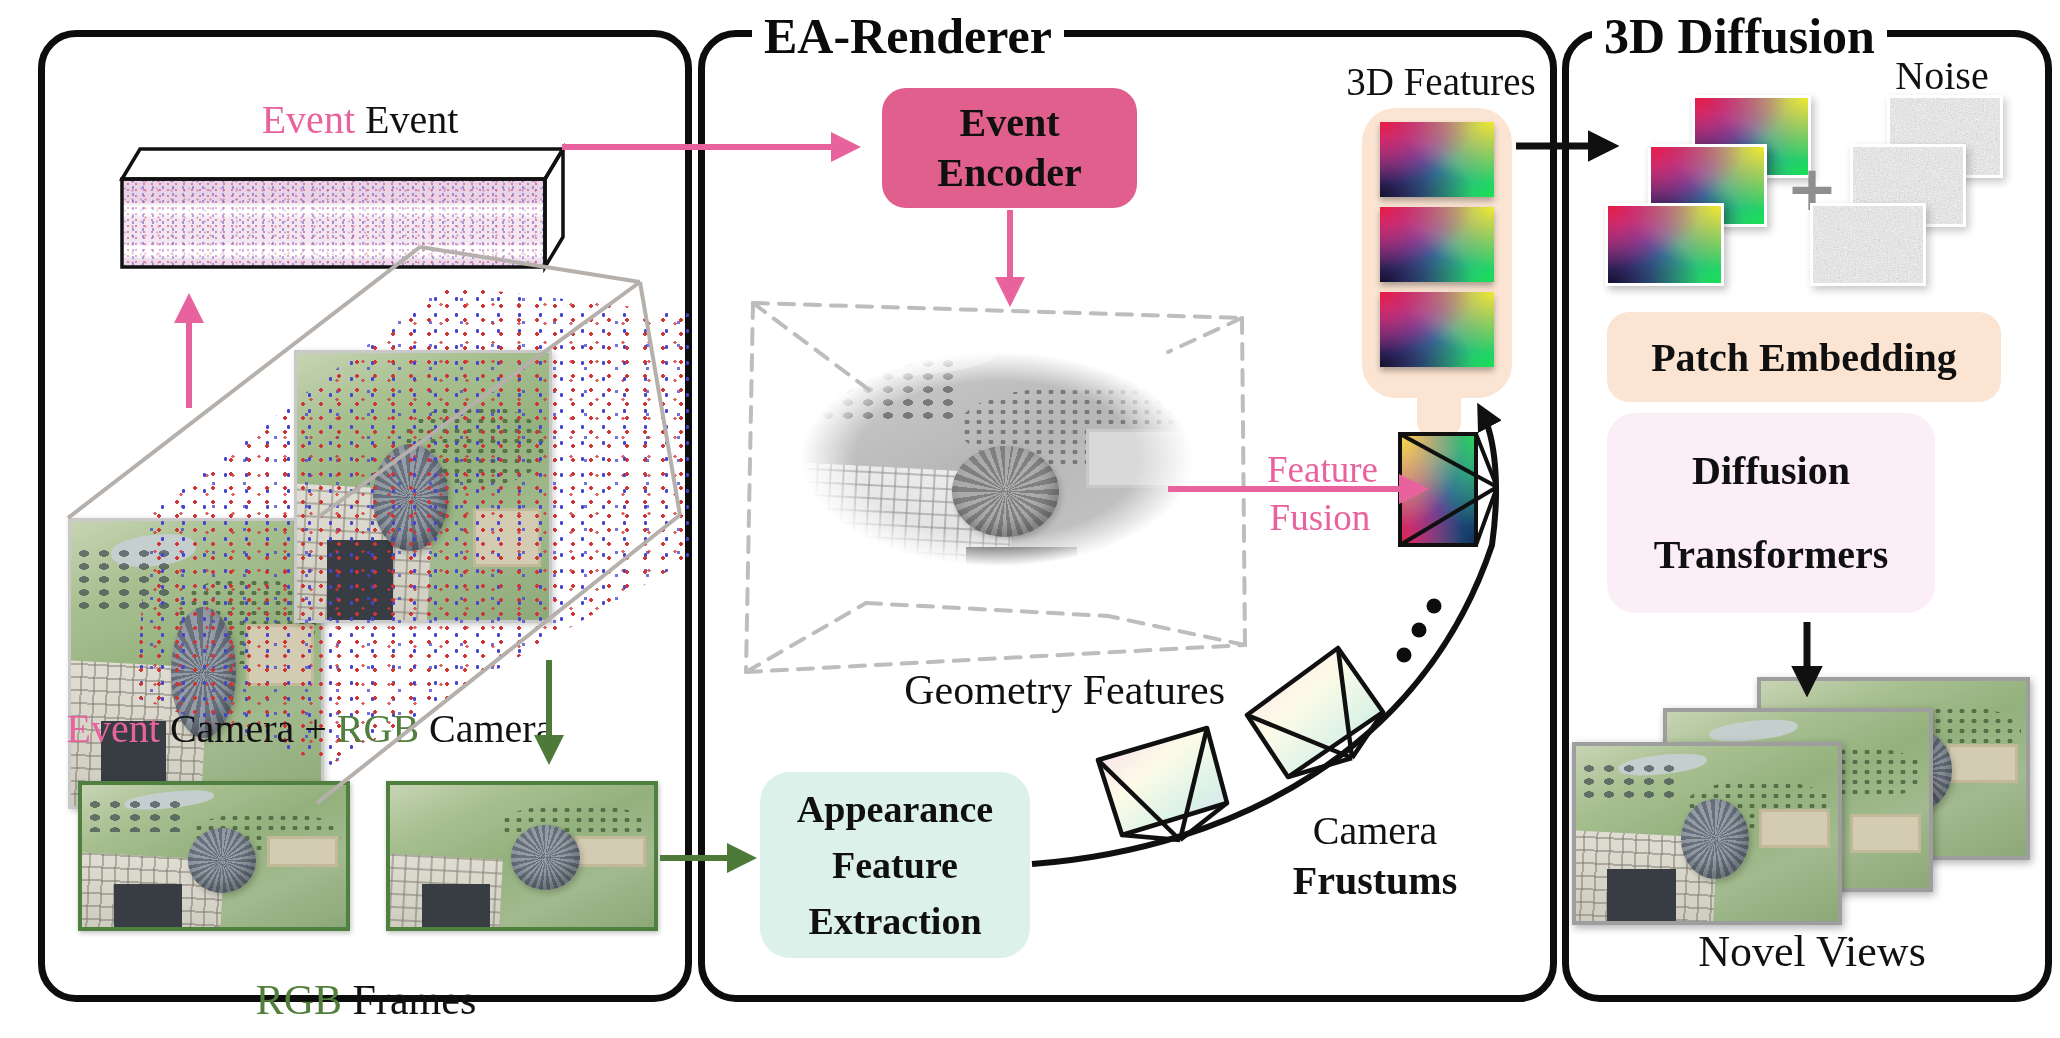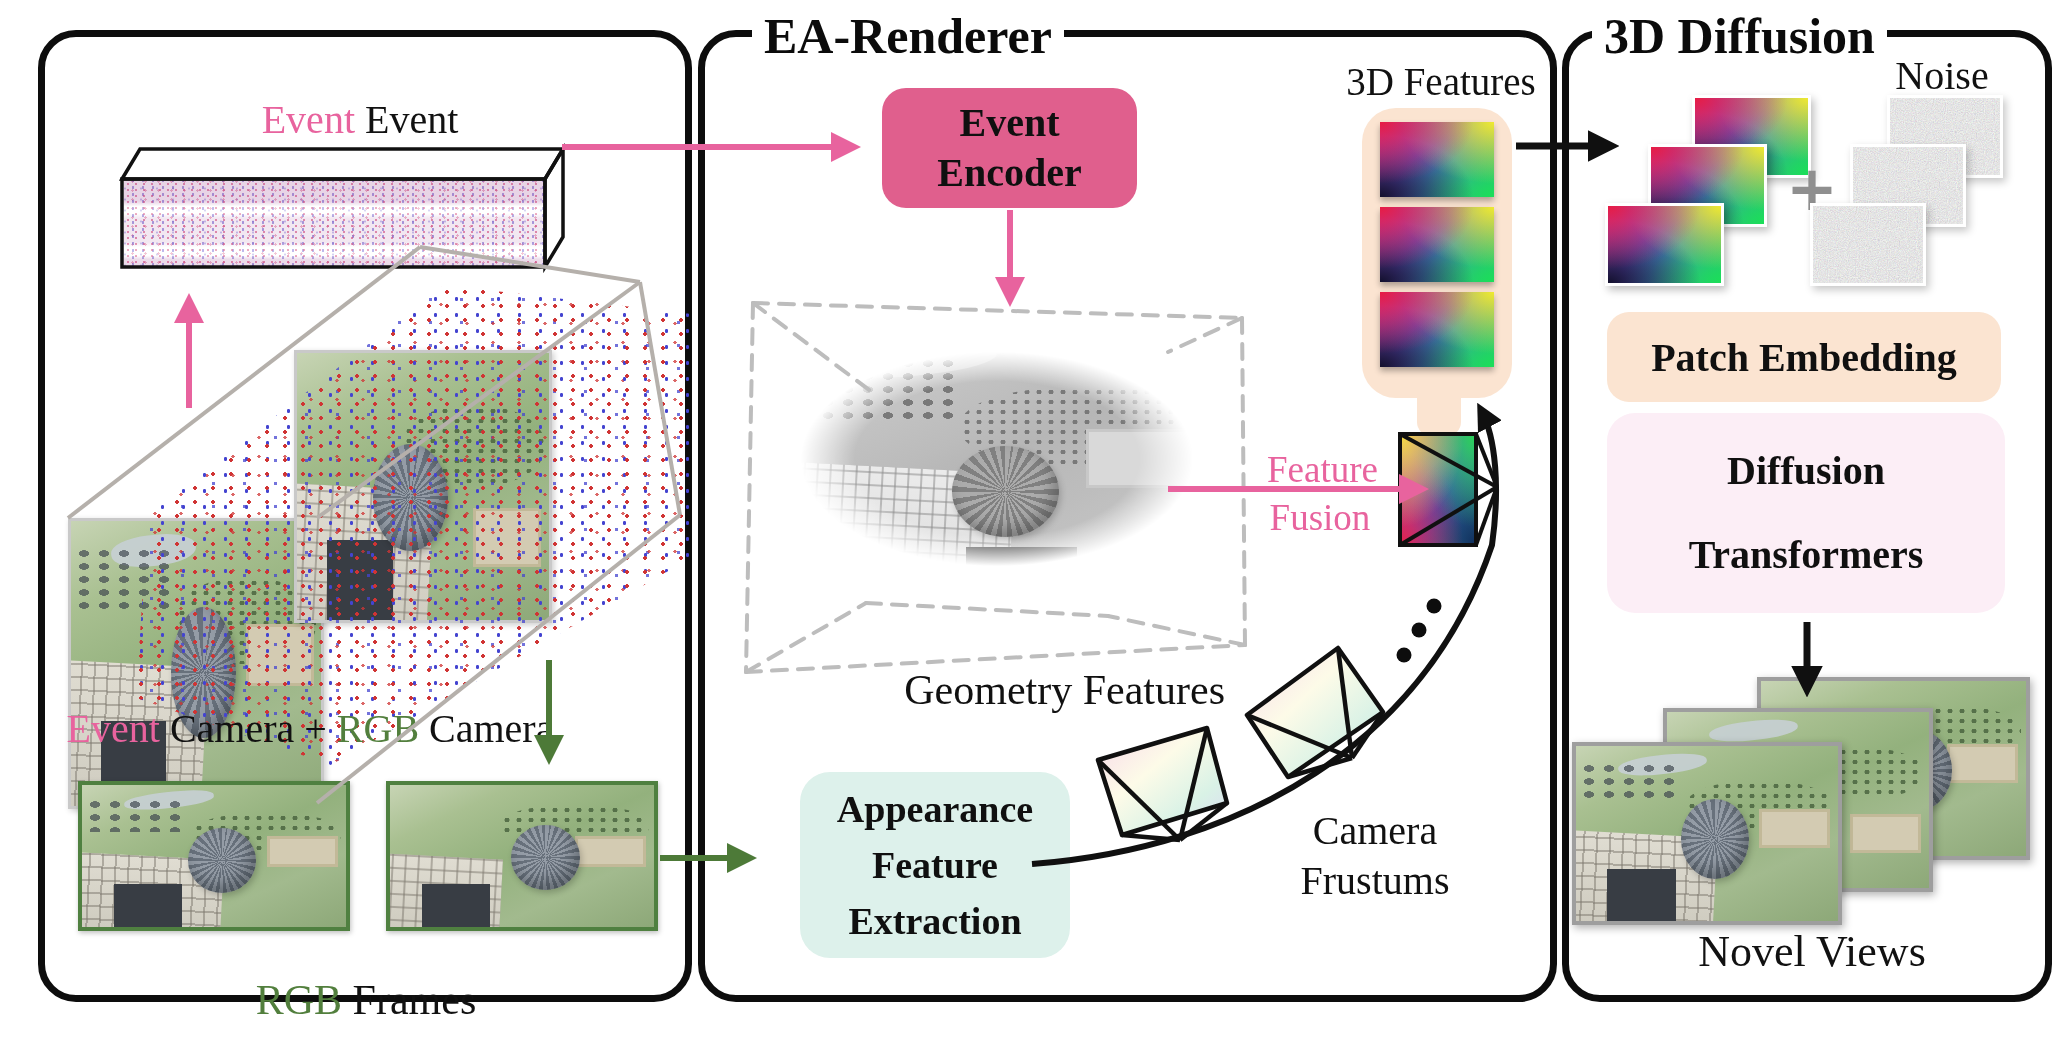--- a/index.html
+++ b/index.html
@@ -11,21 +11,21 @@
           font-weight:700;font-size:50px;line-height:56px;color:#0b0b0b;white-space:nowrap;}
   
   .slabel{position:absolute;z-index:4;font-size:40px;line-height:44px;text-align:center;white-space:nowrap;color:#111;}
   .pinktx{color:#e8639e;}
   .greentx{color:#527f3d;}
   
   .node{position:absolute;z-index:3;display:flex;flex-direction:column;align-items:center;justify-content:center;
         font-weight:700;text-align:center;color:#101010;}
   .node span{display:block;}
   #event-encoder{background:#e05f8d;border-radius:24px;font-size:40px;line-height:50px;}
-  #appearance-box{background:#ddf1eb;border-radius:30px;font-size:38px;line-height:56px;margin-left:40px;}
+  #appearance-box{background:#ddf1eb;border-radius:30px;font-size:38px;line-height:56px;}
   #patch-box{background:#fbe4d1;border-radius:22px;font-size:40px;}
   #dt-box{background:#fceef6;border-radius:28px;font-size:40px;line-height:56px;}
   
   .rb{position:absolute;z-index:3;
       background:
         radial-gradient(at 0% 0%, rgba(235,25,60,.95), transparent 58%),
         radial-gradient(at 100% 0%, rgba(248,238,40,.95), transparent 58%),
         radial-gradient(at 0% 100%, rgba(12,12,35,.95), transparent 58%),
         radial-gradient(at 100% 100%, rgba(25,225,85,.95), transparent 62%),
         linear-gradient(115deg,#a44ad0,#5a68e6 50%,#35b48a);}
@@ -186,21 +186,21 @@
     <span>Appearance</span>
     <span>Feature</span>
     <span>Extraction</span>
   </div>
 
   <div class="ff" style="left:1230px;top:448px;width:185px;">Feature</div>
   <div class="ff" style="left:1230px;top:496px;width:180px;">Fusion</div>
 
   <div class="slabel" style="left:1270px;top:806px;width:210px;white-space:normal;line-height:50px;font-size:40px;">
     <span style="display:block;">Camera</span>
-    <span style="display:block;">Frustums</span>
+    <span style="display:block;font-weight:bold;">Frustums</span>
   </div>
 
   <div class="slabel" style="left:1336px;top:60px;width:210px;font-size:39px;">3D Features</div>
   <div class="feat-container" style="left:1362px;top:108px;width:150px;height:290px;border-radius:34px;"></div>
   <div class="feat-container" style="left:1417px;top:390px;width:44px;height:46px;border-radius:0 0 14px 14px;"></div>
   <div class="rb feat-sq" style="top:122px;"></div>
   <div class="rb feat-sq" style="top:207px;"></div>
   <div class="rb feat-sq" style="top:292px;"></div>
 
   <div id="fused-cube"></div>
@@ -219,21 +219,21 @@
   <svg class="noise-square" style="left:1850px;top:144px;" width="110" height="77">
       <rect width="110" height="77" filter="url(#noiseF)"></rect>
     </svg>
   <svg class="noise-square" style="left:1810px;top:203px;" width="110" height="77">
       <rect width="110" height="77" filter="url(#noiseF)"></rect>
     </svg>
 
   <div class="node" id="patch-box" style="left:1607px;top:312px;width:394px;height:90px;">
     <span>Patch Embedding</span>
   </div>
-  <div class="node" id="dt-box" style="left:1607px;top:413px;width:398px;height:200px;gap:28px;">
+  <div class="node" id="dt-box" style="left:1607px;top:413px;width:328px;height:200px;gap:28px;">
     <span>Diffusion</span>
     <span>Transformers</span>
   </div>
 
   <div class="aerial novel v2" style="left:1757px;top:677px;width:265px;height:175px;">
     <i class="trees"></i>
       <i class="court"></i>
     <i class="bldg"></i>
       <i class="dome"></i>
   </div>

